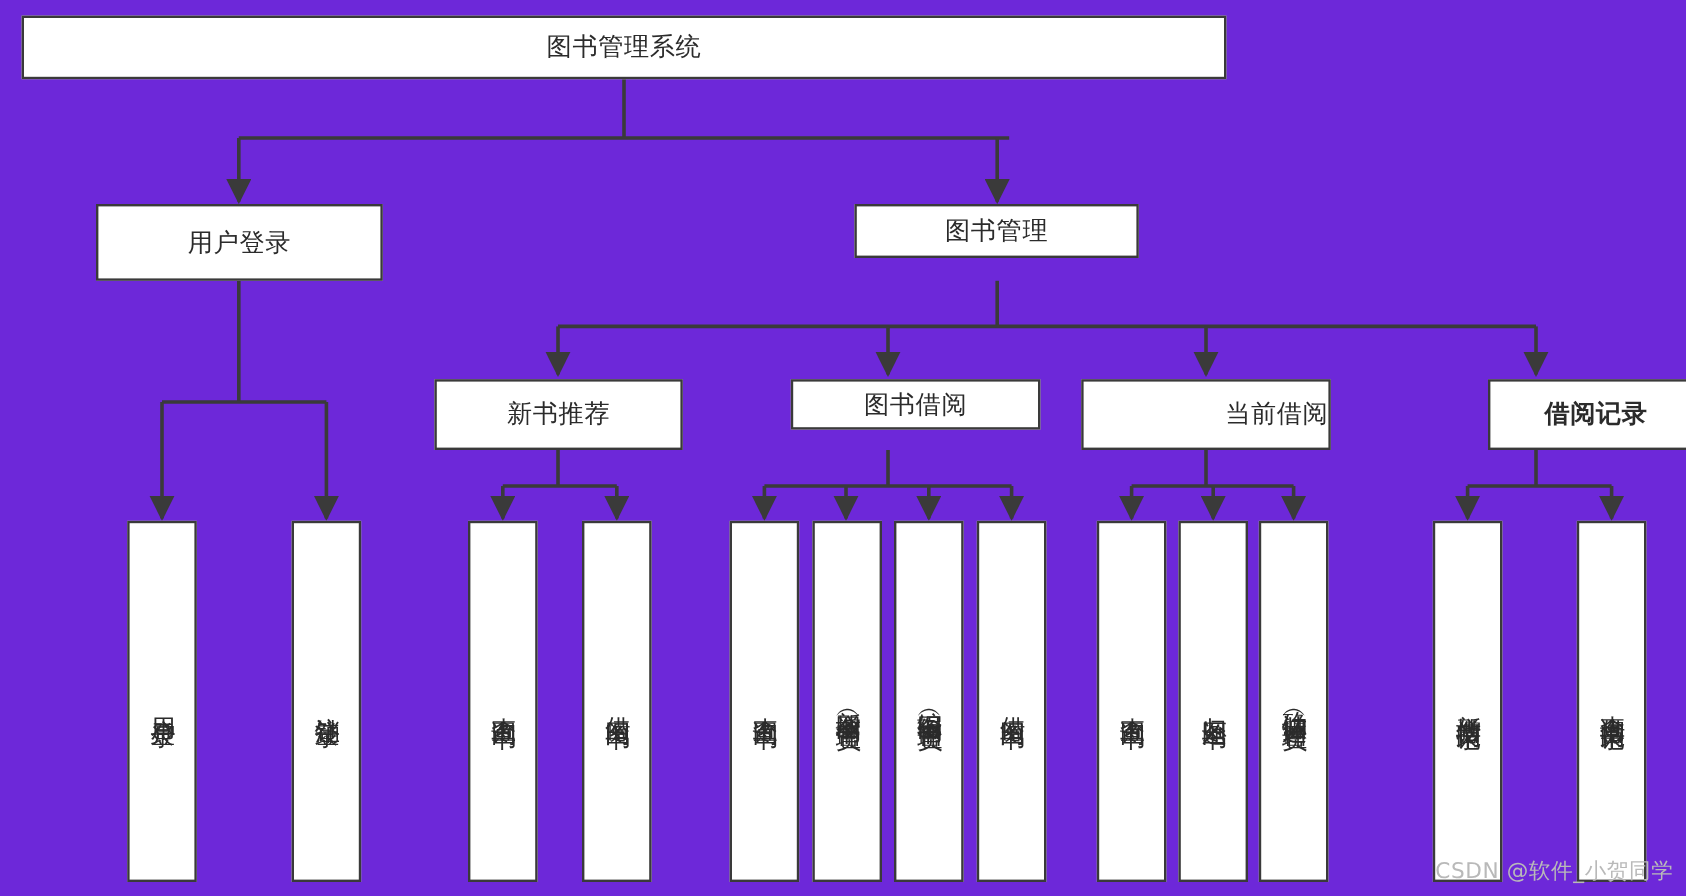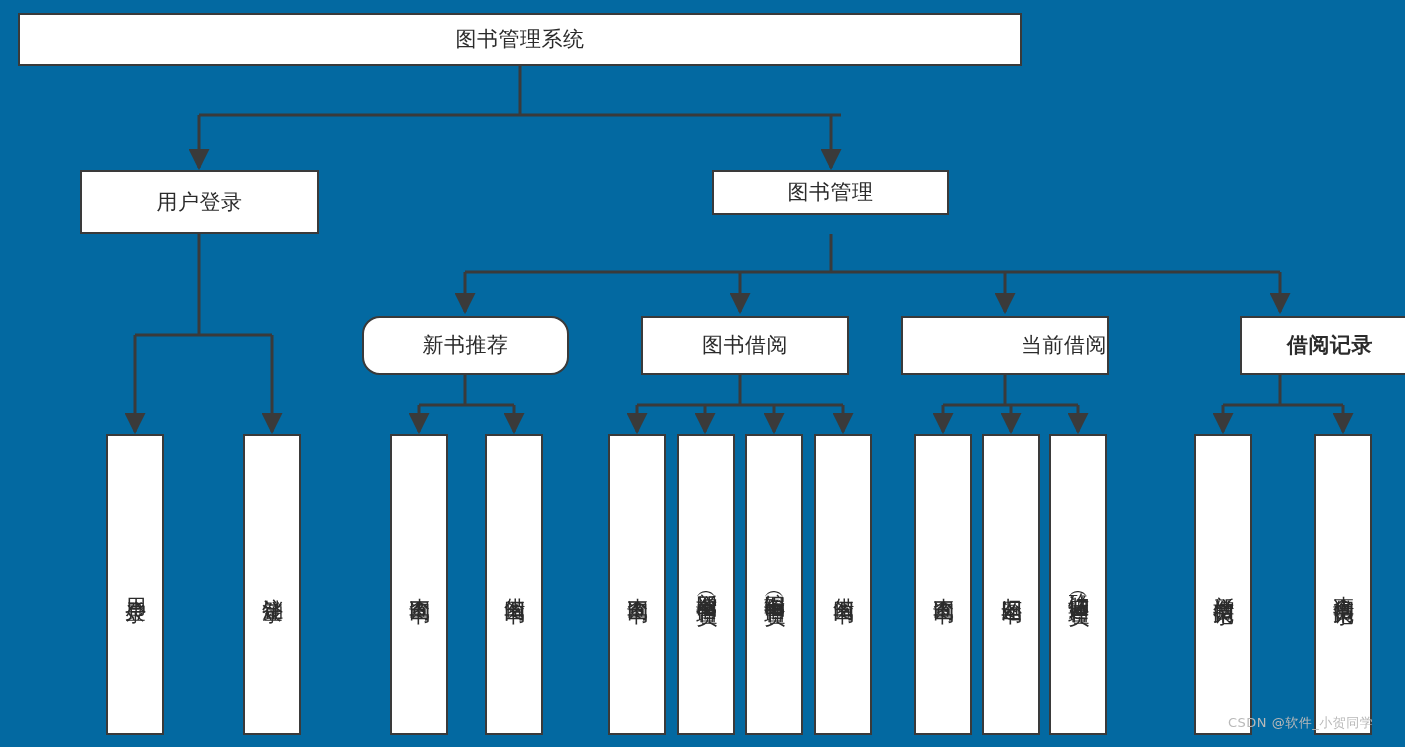--- a/index.html
+++ b/index.html
@@ -8,21 +8,21 @@
     padding: 0;
     background: #ffffff;
   }
   body {
     font-family: "DejaVu Sans", "Liberation Sans", sans-serif;
   }
   #canvas {
     position: relative;
     width: 1405px;
     height: 747px;
-    background: #0369a1;
+    background: #6d28d9;
     overflow: hidden;
   }
   svg.edges {
     position: absolute;
     left: 0;
     top: 0;
     width: 1405px;
     height: 747px;
     pointer-events: none;
   }
@@ -51,25 +51,24 @@
     writing-mode: vertical-rl;
     text-orientation: upright;
     font-size: 21px;
     line-height: 1.32;
     letter-spacing: 2px;
     text-align: center;
     white-space: nowrap;
   }
   .watermark {
     position: absolute;
-    font-size: 13px;
+    font-size: 18px;
     color: #b9b9b9;
     white-space: nowrap;
     letter-spacing: 0.5px;
-    padding-left: 32px;
   }
 </style>
 </head>
 <body>
 
 <div id="canvas">
 
   <svg class="edges" viewBox="0 0 1405 747">
     <defs>
       <marker id="arrow" viewBox="0 0 10 10" refX="9" refY="5" markerWidth="7" markerHeight="7" orient="auto-start-reverse">
@@ -125,24 +124,24 @@
     <span class="label">图书管理系统</span>
   </div>
 
   <div class="node horiz" style="left:80px; top:170px; width:239px; height:64px;">
     <span class="label">用户登录</span>
   </div>
   <div class="node horiz" style="left:712px; top:170px; width:237px; height:45px;">
     <span class="label">图书管理</span>
   </div>
 
-  <div class="node horiz" style="left:362px; top:316px; width:207px; height:59px;border-radius:18px;">
+  <div class="node horiz" style="left:362px; top:316px; width:207px; height:59px;">
     <span class="label">新书推荐</span>
   </div>
-  <div class="node horiz" style="left:641px; top:316px; width:208px; height:59px;">
+  <div class="node horiz" style="left:659px; top:316px; width:208px; height:42px;">
     <span class="label">图书借阅</span>
   </div>
   <div class="node horiz" style="left:901px; top:316px; width:208px; height:59px;justify-content:flex-end;">
     <span class="label">当前借阅</span>
   </div>
   <div class="node horiz" style="left:1240px; top:316px; width:180px; height:59px;font-weight:bold;">
     <span class="label">借阅记录</span>
   </div>
 
   <div class="node vert" style="left:106px; top:434px; width:58px; height:301px;">

